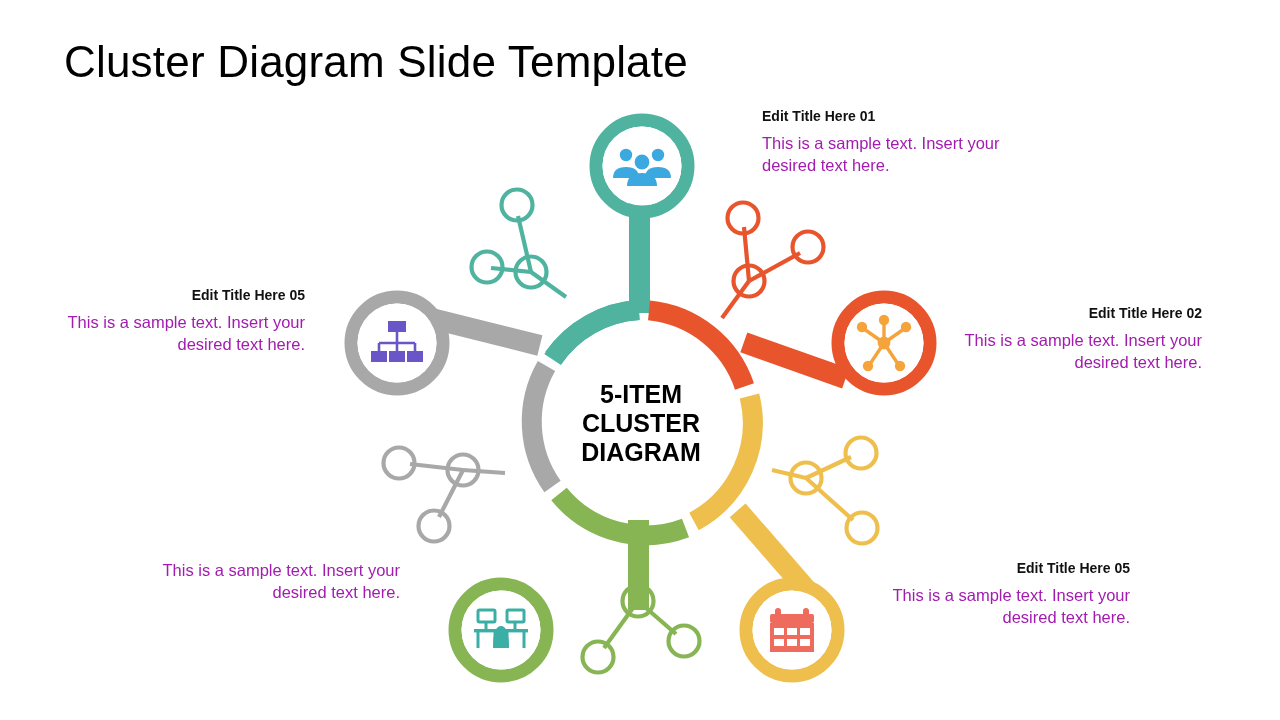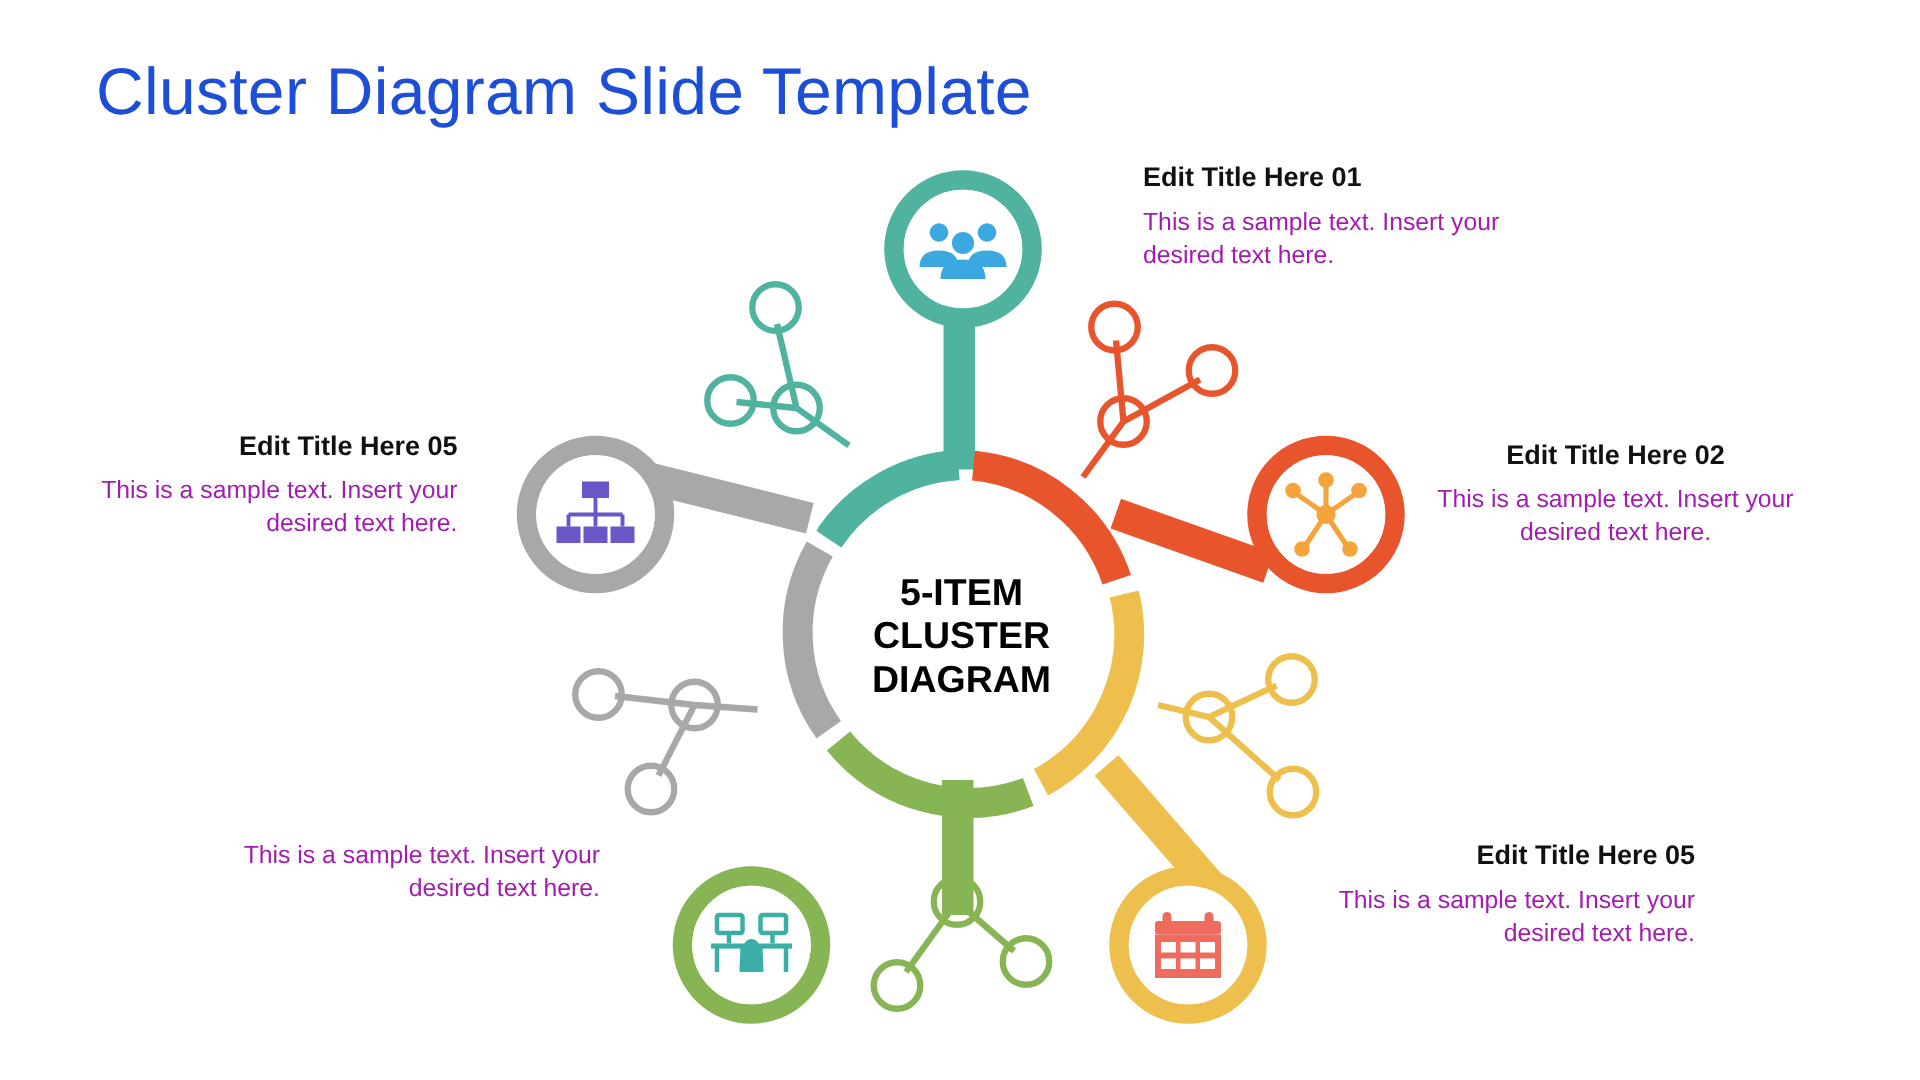--- a/index.html
+++ b/index.html
@@ -21,56 +21,56 @@
     background: #ffffff;
   }
   #page-title {
     position: absolute;
     left: 64px;
     top: 37px;
     font-family: "Liberation Sans", sans-serif;
     font-size: 44px;
     font-weight: 300;
     letter-spacing: 0.2px;
-    color: #1d4ed8;
+    color: #000000;
     white-space: nowrap;
   }
   #diagram {
     position: absolute;
     left: 0;
     top: 0;
     width: 1280px;
     height: 720px;
   }
   .text-block {
     position: absolute;
     width: 250px;
   }
   .tb-title {
     font-family: "Liberation Sans", sans-serif;
-    font-size: 18px;
+    font-size: 14px;
     font-weight: bold;
     color: #111111;
     line-height: 1.15;
     margin-bottom: 9px;
     white-space: nowrap;
   }
   .tb-body {
     font-family: "Liberation Sans", sans-serif;
     font-size: 16.5px;
     font-weight: 400;
     color: #a21caf;
     line-height: 1.33;
   }
   .align-right { text-align: right; }
   .align-left  { text-align: left; }
 
   
   #block-01 { left: 762px; top: 108px;  }
-  #block-02 { left: 952px; top: 293px; text-align: center;  }
+  #block-02 { left: 952px; top: 305px;  }
   #block-03 { left: 880px; top: 560px;  }
   #block-04 { left: 150px; top: 560px;  }
   #block-05 { left: 55px;  top: 287px;  }
 </style>
 </head>
 <body>
 
 <div id="slide">
 
   <div id="page-title">Cluster Diagram Slide Template</div>

